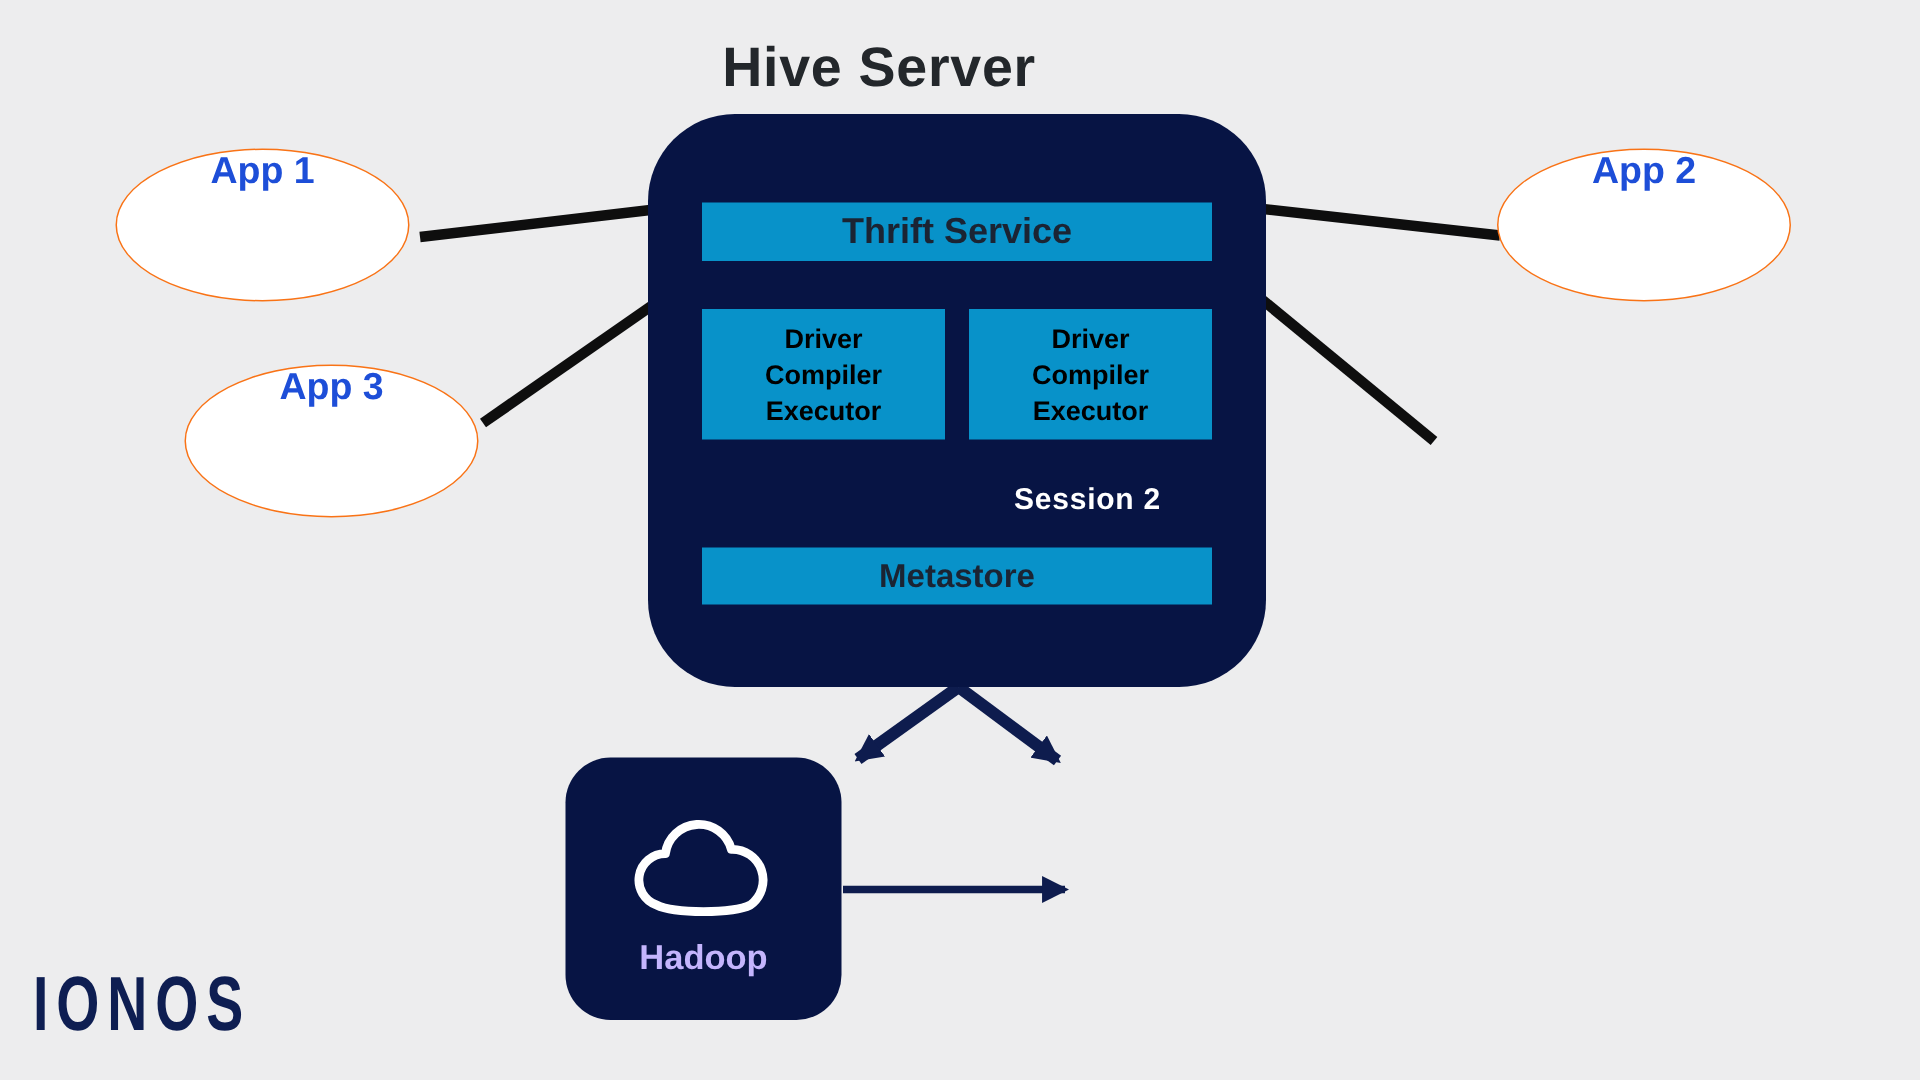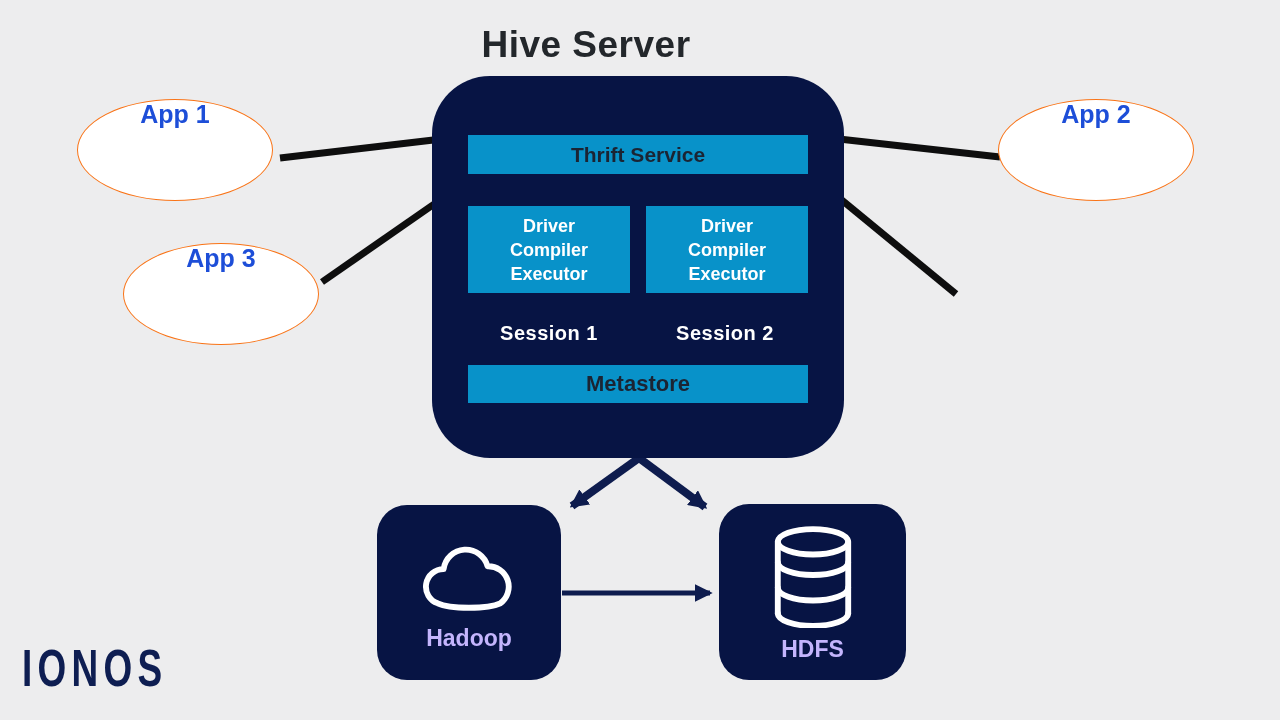--- a/index.html
+++ b/index.html
@@ -33,32 +33,32 @@
   .bar {
     position: absolute;
     background: #0892c9;
     color: #1b2433;
     font-weight: 700;
     text-align: center;
   }
   .thrift {
     left: 36px; top: 59px;
     width: 340px; height: 39px;
-    line-height: 39px; font-size: 21px;
+    line-height: 39px; font-size: 24px;
   }
   .metastore {
     left: 36px; top: 289px;
     width: 340px; height: 38px;
     line-height: 38px; font-size: 22px;
   }
   .driver {
     position: absolute;
     top: 130px; width: 162px; height: 87px;
     background: #0892c9;
-    color: #ffffff;
+    color: #000000;
     font-weight: 700; font-size: 18px;
     text-align: center;
     line-height: 24px;
     padding-top: 0;
     display: flex; align-items: center; justify-content: center;
     white-space: pre-line;
   }
   .driver.d1 { left: 36px; }
   .driver.d2 { left: 214px; }
   .session {
@@ -149,21 +149,20 @@
   </svg>
 
   <div class="hive-box">
     <div class="bar thrift">Thrift Service</div>
     <div class="driver d1">Driver
 Compiler
 Executor</div>
     <div class="driver d2">Driver
 Compiler
 Executor</div>
-    <div class="session s1">Session 1</div>
     <div class="session s2">Session 2</div>
     <div class="bar metastore">Metastore</div>
   </div>
 
   <div class="app-ellipse app1">
     <span>App 1</span>
   </div>
   <div class="app-ellipse app2">
     <span>App 2</span>
   </div>
@@ -175,29 +174,16 @@
     <svg class="node-icon" width="118" height="84" viewBox="0 0 120 86">
       <path d="M 28 72
                A 18 18 0 0 1 34 37
                A 23 23 0 0 1 79 34
                A 21 21 0 0 1 92 72
                C 80 78 40 78 28 72 Z" fill="none" stroke="#ffffff" stroke-width="6" stroke-linejoin="round" stroke-linecap="round"></path>
     </svg>
     <div class="node-label">Hadoop</div>
   </div>
 
-  <div class="node-box hdfs">
-    <svg class="node-icon" width="88" height="102" viewBox="0 0 90 104">
-      <g fill="none" stroke="#ffffff" stroke-width="6" stroke-linecap="round">
-        <ellipse cx="45" cy="16" rx="36" ry="13"></ellipse>
-        <path d="M9,16 V89"></path>
-        <path d="M81,16 V89"></path>
-        <path d="M9,37 a36,13 0 0 0 72,0"></path>
-        <path d="M9,63 a36,13 0 0 0 72,0"></path>
-        <path d="M9,89 a36,13 0 0 0 72,0"></path>
-      </g>
-    </svg>
-    <div class="node-label">HDFS</div>
-  </div>
 
   <div class="logo">IONOS</div>
 
 </div>
 
 </body></html>

